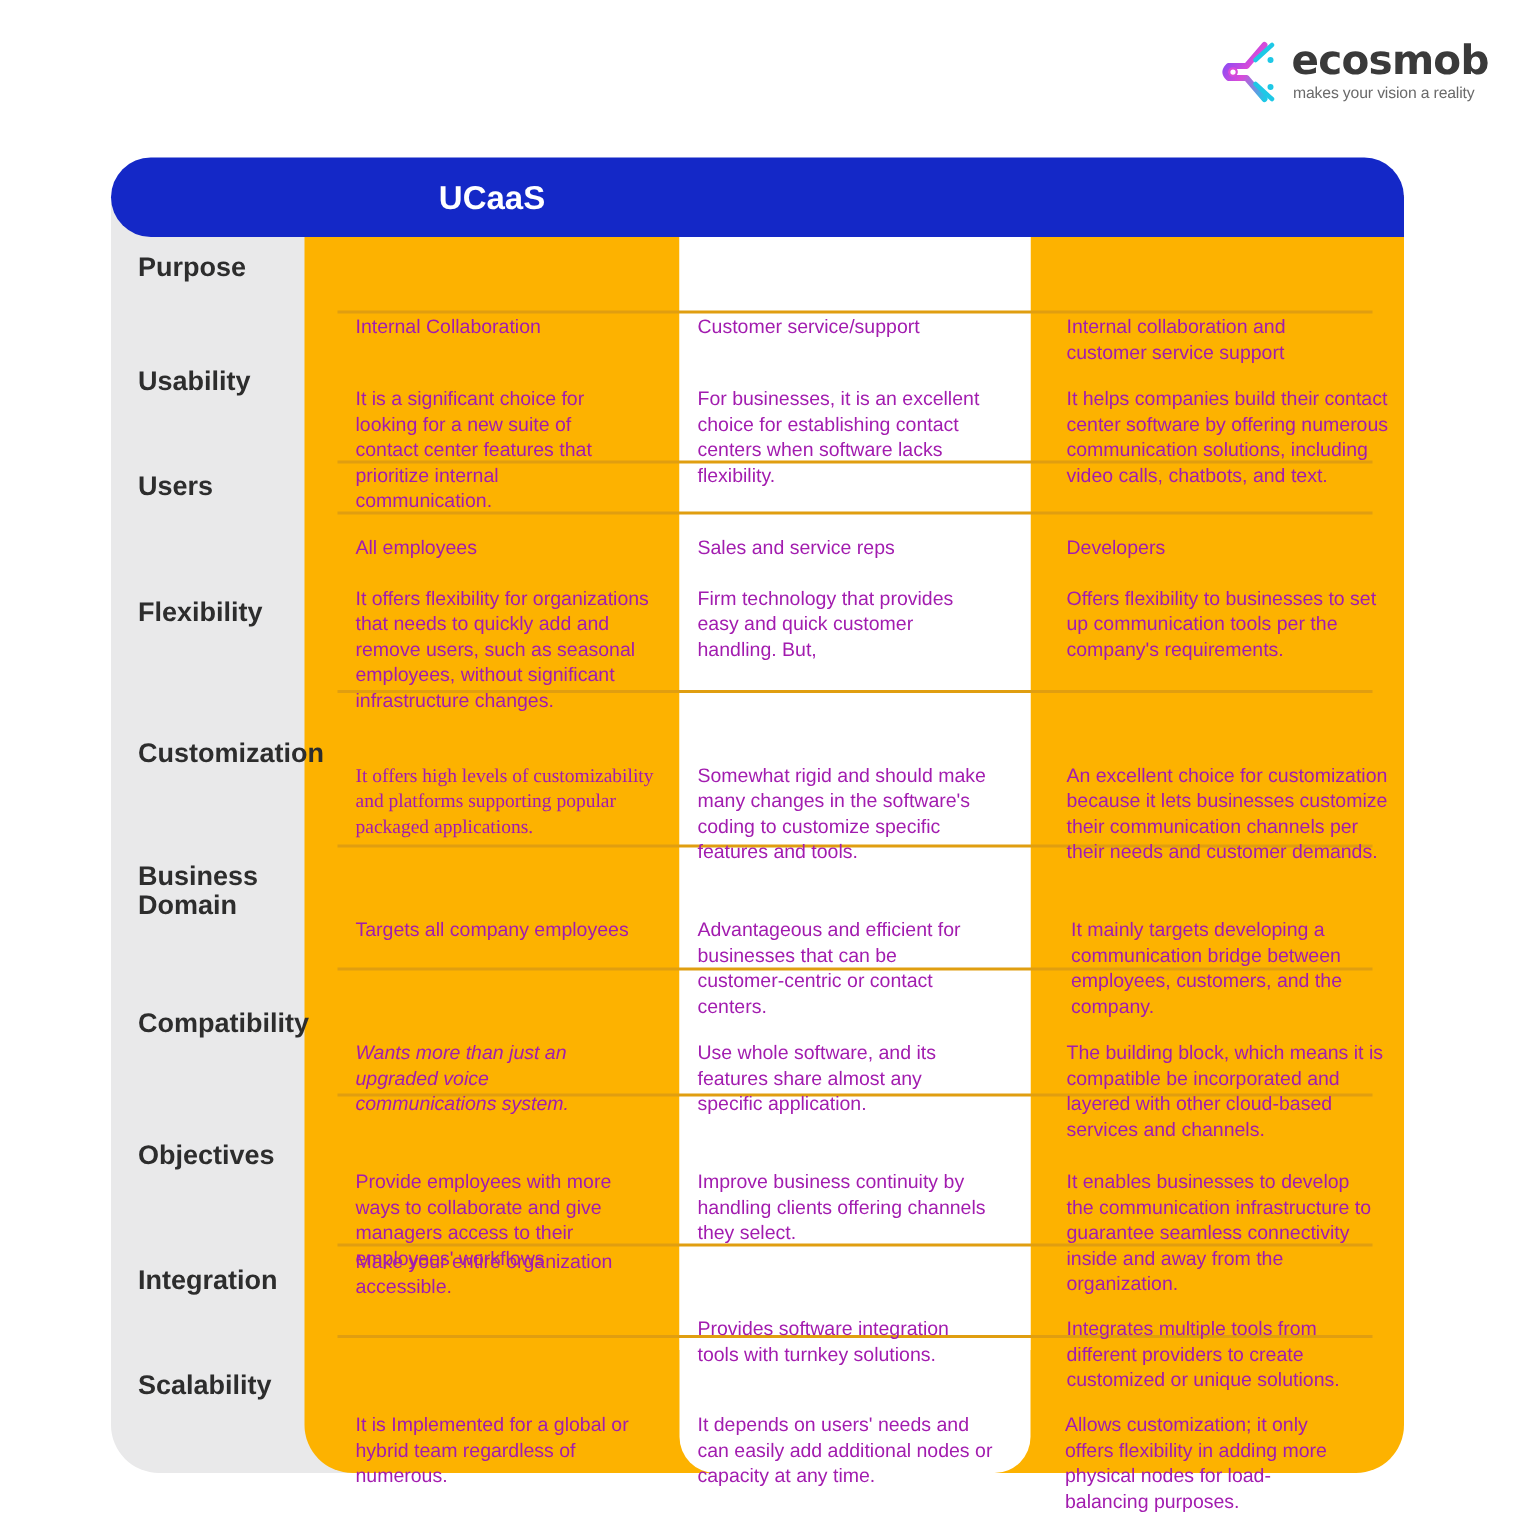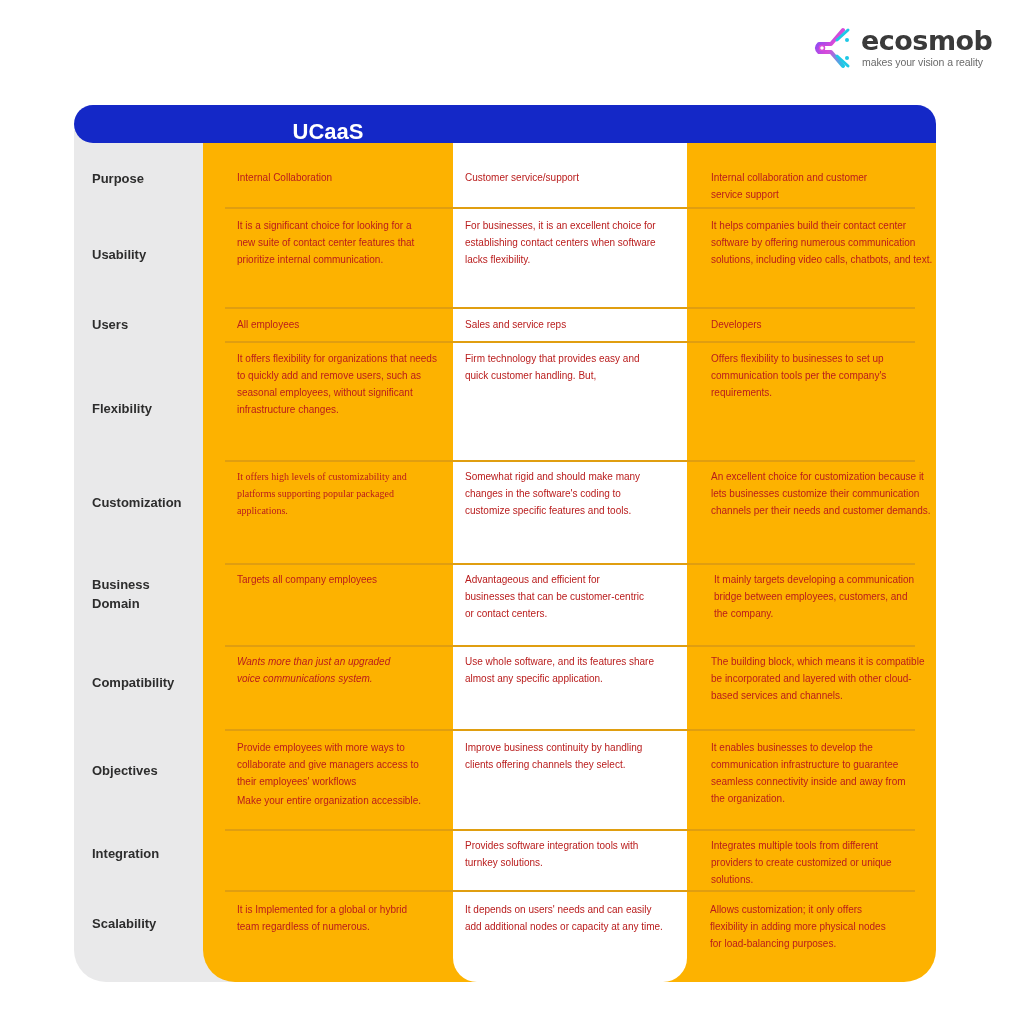--- a/index.html
+++ b/index.html
@@ -14,27 +14,27 @@
   .logo-tag { font-size: 10.5px; color: #6a6a6a; line-height: 12px; margin-left: 1px; letter-spacing: -0.1px; }
 
   
   .grey-col { position: absolute; left: 74px; top: 130px; width: 180px; height: 852px; background: #e9e9ea; border-radius: 0 0 0 32px; }
   .col { position: absolute; top: 130px; height: 852px; }
   .col-ucaas { left: 203px; width: 250px; background: #fdb200; border-radius: 0 0 0 32px; }
   .col-ccaas { left: 453px; width: 234px; background: #ffffff; border-radius: 0 0 24px 24px; z-index: 1; }
   .col-cpaas { left: 687px; width: 249px; background: #fdb200; border-radius: 0 0 32px 0; }
   .under-ccaas { position: absolute; left: 440px; top: 900px; width: 260px; height: 82px; background: #fdb200; }
 
-  .header-bar { position: absolute; left: 74px; top: 105px; width: 862px; height: 38px; background: #1428c7; border-radius: 30px 30px 0 30px; z-index: 3; }
+  .header-bar { position: absolute; left: 74px; top: 105px; width: 862px; height: 53px; background: #1428c7; border-radius: 30px 30px 0 30px; z-index: 3; }
   .header-bar .hcell { position: absolute; top: 0; height: 53px; line-height: 53px; text-align: center; color: #ffffff; font-weight: bold; font-size: 22px; }
 
   .divider { position: absolute; left: 225px; width: 690px; height: 2px; background: #e09e10; z-index: 2; }
 
-  .row-label { position: absolute; left: 92px; font-weight: bold; font-size: 13px; color: #2d2d2d; line-height: 19px; z-index: 2; }
-  .cell { position: absolute; font-size: 10px; line-height: 17px; color: #b91c1c; z-index: 2; }
+  .row-label { position: absolute; left: 92px; font-weight: bold; font-size: 18px; color: #2d2d2d; line-height: 19px; z-index: 2; }
+  .cell { position: absolute; font-size: 13px; line-height: 17px; color: #a21caf; z-index: 2; margin-top: 40px; }
   .c1 { left: 237px; width: 210px; }
   .c2 { left: 465px; width: 212px; }
   .c3 { left: 711px; width: 222px; }
 </style>
 </head>
 <body>
 
 <div class="logo">
   <svg class="logo-mark" viewBox="0 0 44 44">
     <defs>

